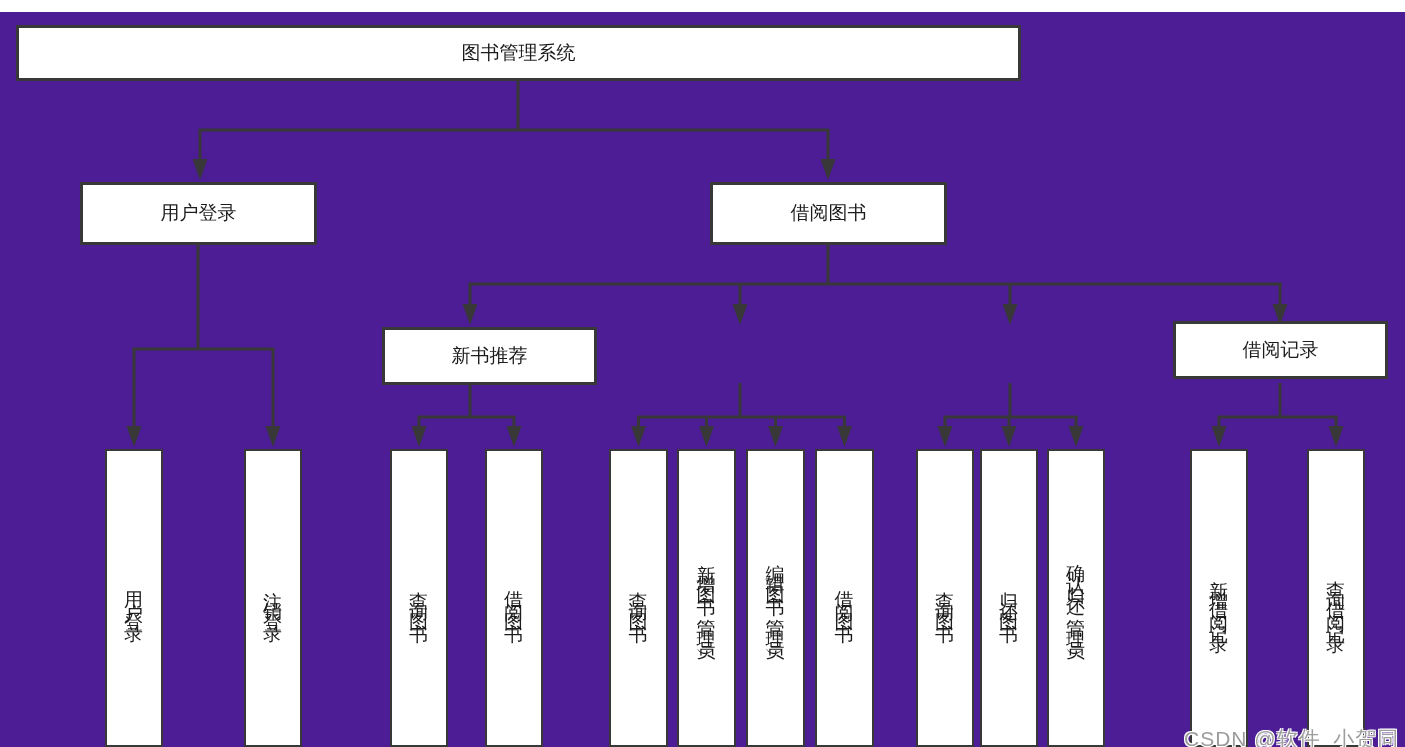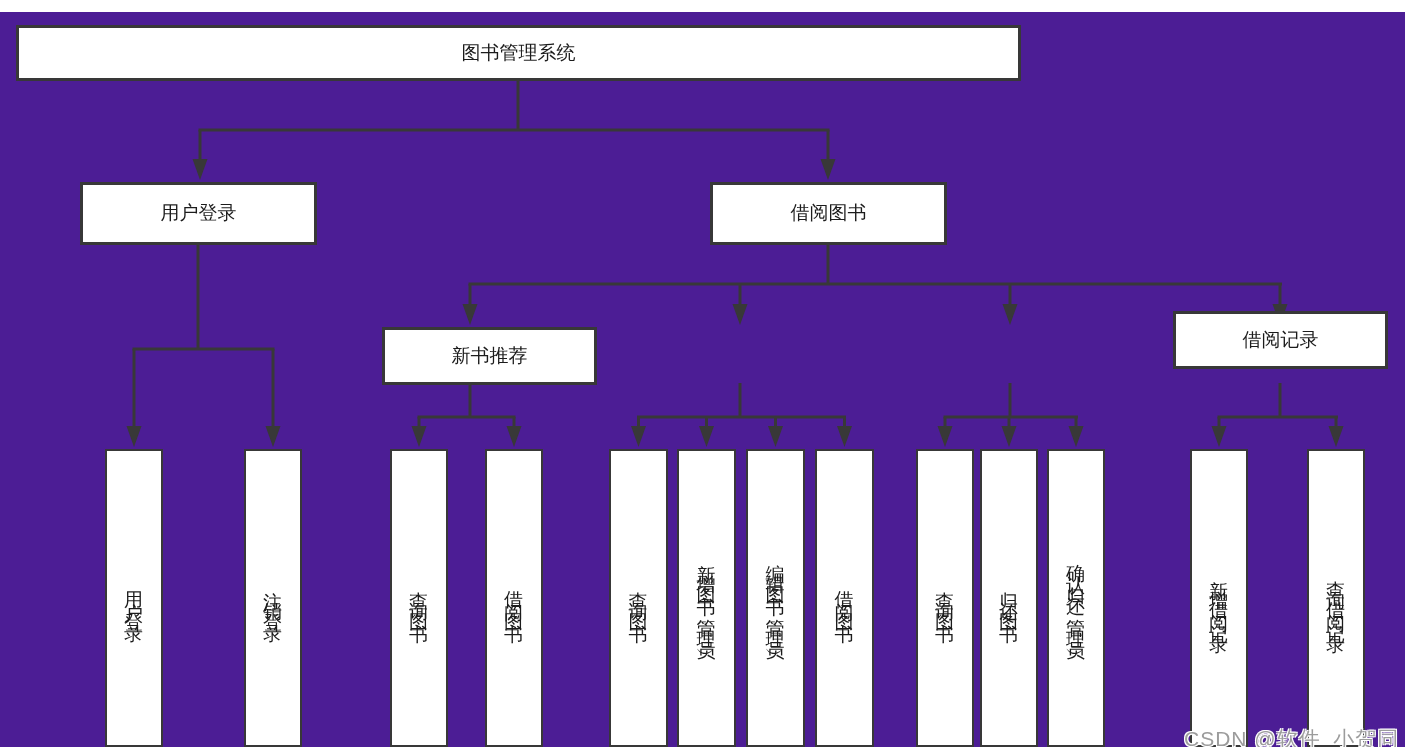--- a/index.html
+++ b/index.html
@@ -109,21 +109,21 @@
   <div class="node" style="left:80px;top:170px;width:237px;height:63px">
     <span class="lbl">用户登录</span>
   </div>
   <div class="node" style="left:710px;top:170px;width:237px;height:63px">
     <span class="lbl">借阅图书</span>
   </div>
 
   <div class="node" style="left:382px;top:315px;width:215px;height:58px">
     <span class="lbl">新书推荐</span>
   </div>
-  <div class="node" style="left:1173px;top:299px;width:215px;height:58px">
+  <div class="node" style="left:1173px;top:309px;width:215px;height:58px">
     <span class="lbl">借阅记录</span>
   </div>
 
   <div class="node vnode" style="left:105px;top:437px;width:58px;height:298px">
     <span class="lbl">用户登录</span>
   </div>
   <div class="node vnode" style="left:244px;top:437px;width:58px;height:298px">
     <span class="lbl">注销登录</span>
   </div>
 

